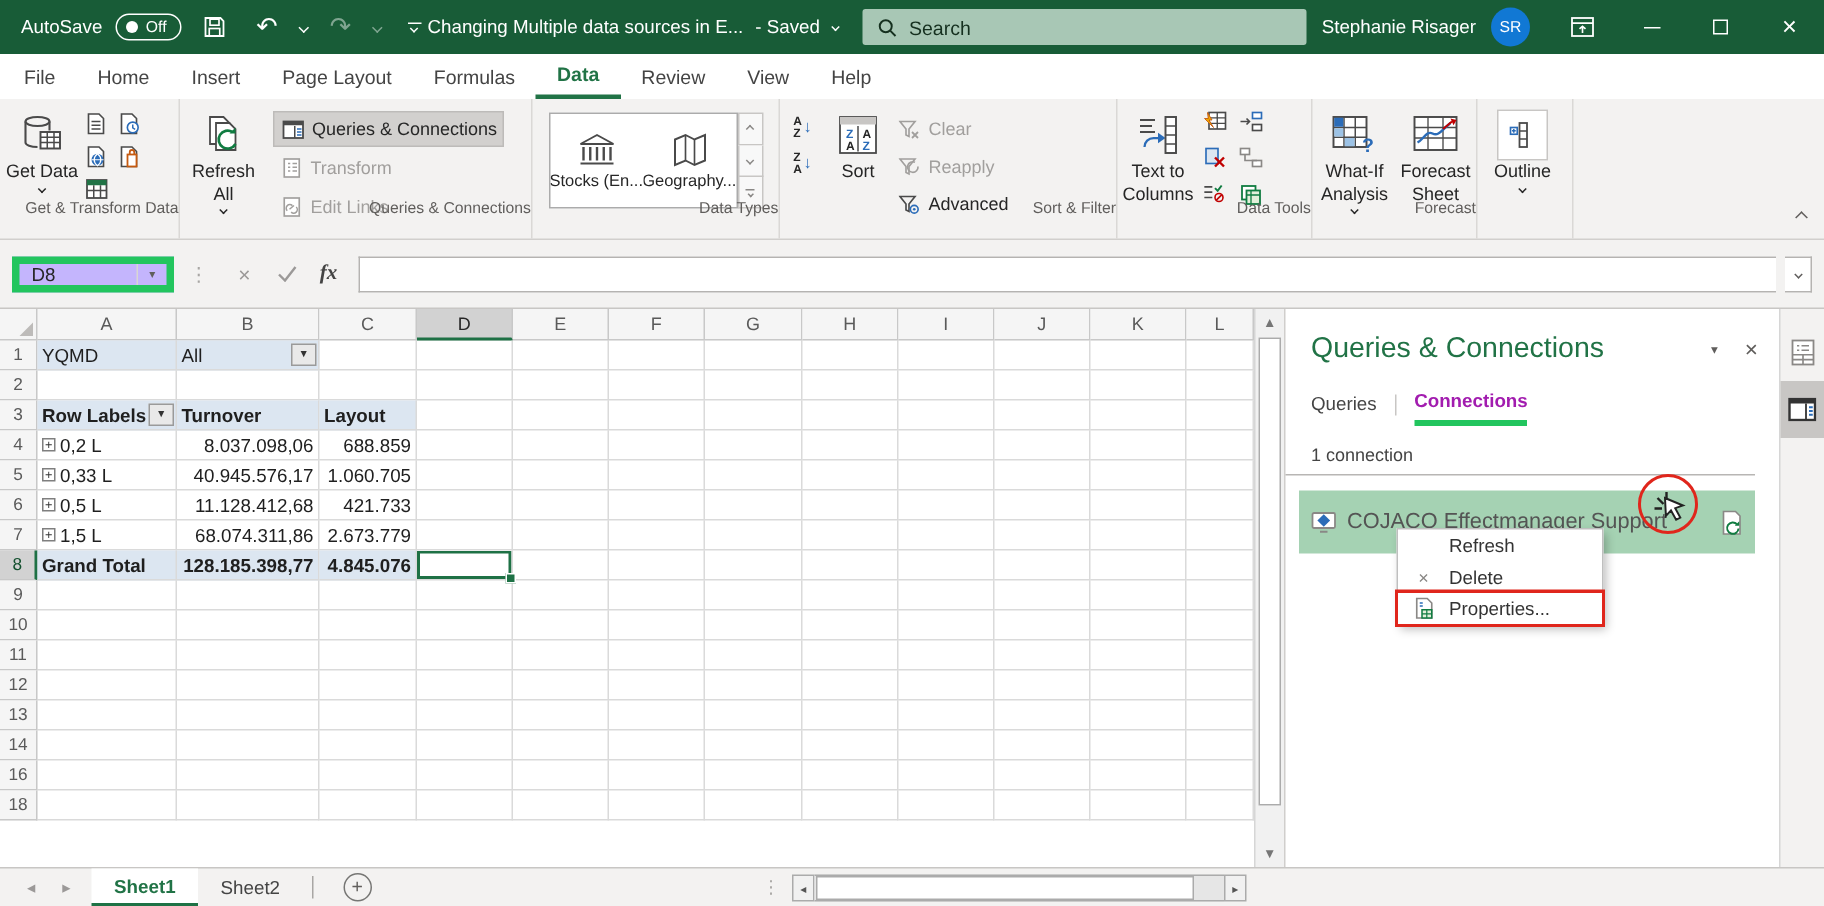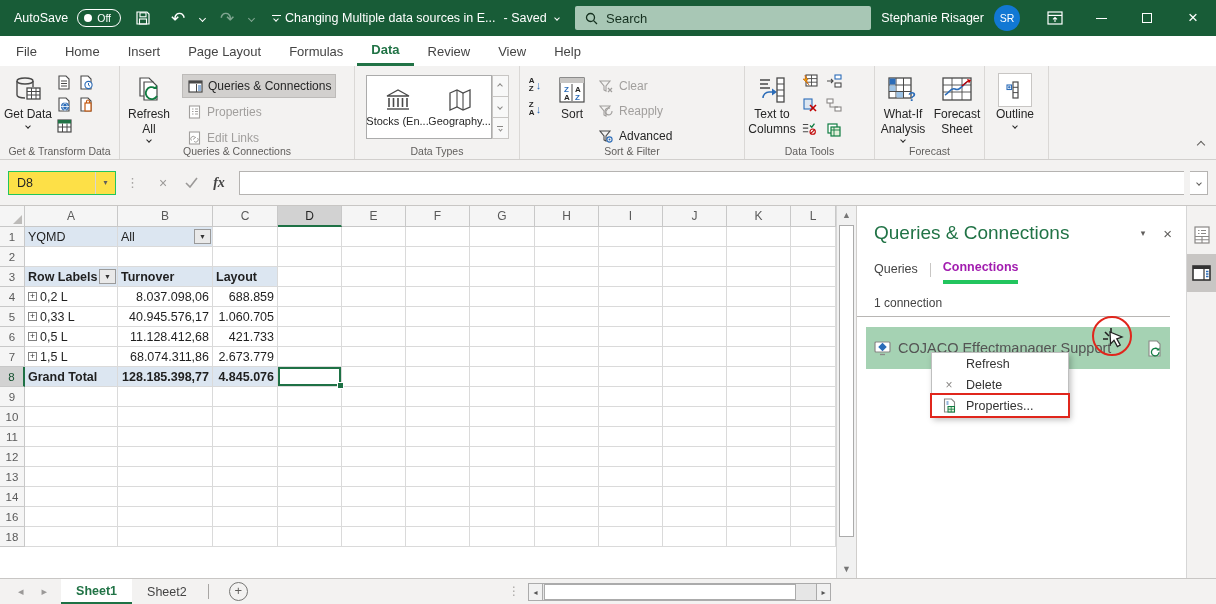--- a/index.html
+++ b/index.html
@@ -30,40 +30,40 @@
   .tabrow { height:30px; background:#fff; display:flex; align-items:stretch; position:relative; }
   .rtab { padding:0 14px; display:flex; align-items:center; font-size:13px; color:#444; cursor:pointer; }
   .rtab.first { padding-left:16px; }
   .rtab.active { color:#217346; font-weight:700; border-bottom:3px solid #217346; padding-bottom:0; }
   .tabrow-right { position:absolute; right:10px; top:3px; display:flex; gap:8px; }
   .pillbtn { display:flex; align-items:center; gap:6px; border:1px solid #C8C6C4; border-radius:3px; background:#fff; color:#217346; font-size:13px; padding:3px 11px; cursor:pointer; }
 
   
   .ribbon { height:94px; background:#F3F2F1; border-bottom:1px solid #D1CFCD; display:flex; position:relative; }
   .grp { position:relative; border-right:1px solid #DAD8D6; height:100%; padding-top:3px; }
-  .grp-label { position:absolute; bottom:2px; left:0; right:0; text-align:center; font-size:10.5px; color:#605E5C; white-space:nowrap; }
+  .grp-label { position:absolute; bottom:14px; left:0; right:0; text-align:right; font-size:10.5px; color:#605E5C; white-space:nowrap; }
   .bigbtn { display:flex; flex-direction:column; align-items:center; justify-content:flex-start; padding-top:4px; height:74px; cursor:pointer; font-size:12px; color:#262626; text-align:center; line-height:1.25; }
   .bigbtn .ic { height:34px; display:flex; align-items:center; justify-content:center; }
   .smallrow { display:flex; align-items:center; gap:5px; font-size:12px; color:#262626; height:24px; cursor:pointer; padding:0 4px; }
   .smallrow.disabled { color:#A19F9D; }
   .smallrow.activebg { background:#D2D0CE; border:1px solid #BDBBB9; }
   .sicon { width:16px; height:16px; display:flex; align-items:center; justify-content:center; flex:none; }
   .gallery { width:126px; height:64px; background:#fff; border:1px solid #ABABAB; display:flex; margin-top:6px; }
   .gal-item { width:62px; display:flex; flex-direction:column; align-items:center; justify-content:center; gap:3px; font-size:11px; color:#262626; cursor:pointer; overflow:hidden; white-space:nowrap; }
   .gal-scroll { width:17px; display:flex; flex-direction:column; margin-top:6px; }
   .gal-scroll div { flex:1; border:1px solid #C8C6C4; border-top:none; background:#F8F8F8; display:flex; align-items:center; justify-content:center; color:#8A8886; font-size:8px; cursor:pointer; }
   .gal-scroll div:first-child { border-top:1px solid #C8C6C4; }
   .sorticon { font-size:8px; font-weight:700; line-height:1; color:#262626; display:flex; align-items:center; gap:1px; }
   .sortletters { display:flex; flex-direction:column; }
   .arrow-dn { color:#2B6CB8; }
   .collapse-chv { position:absolute; right:12px; bottom:8px; color:#605E5C; cursor:pointer; }
 
   
   .formulabar { height:46px; background:#F3F2F1; border-bottom:1px solid #C8C6C4; display:flex; align-items:center; padding:0 8px; gap:6px; }
-  .namebox { width:108px; height:24px; background:#fde047; border:1px solid #22c55e; display:flex; align-items:center; cursor:pointer; }
+  .namebox { width:108px; height:24px; background:#c4b5fd; border:5px solid #22c55e; display:flex; align-items:center; cursor:pointer; }
   .namebox .nb-text { flex:1; padding-left:8px; font-size:12.5px; color:#262626; }
   .namebox .nb-dd { width:20px; height:100%; border-left:1px solid #D8D6D4; display:flex; align-items:center; justify-content:center; color:#605E5C; }
   .vdots { color:#A8A6A4; font-size:13px; letter-spacing:0; padding:0 4px; cursor:col-resize; }
   .fbtns { display:flex; align-items:center; }
   .fbtn { width:28px; height:24px; display:flex; align-items:center; justify-content:center; color:#9B9998; font-size:14px; cursor:pointer; }
   .fbtn.fx { color:#444; font-style:italic; font-family:"Liberation Serif","DejaVu Serif",serif; font-weight:700; }
   .formula-input { flex:1; height:24px; background:#fff; border:1px solid #B5B3B1; border-right:none; padding-left:6px; font-size:12.5px; color:#262626; }
   .fb-chv { width:18px; height:24px; display:flex; align-items:center; justify-content:center; color:#605E5C; background:#fff; border:1px solid #B5B3B1; border-left:none; cursor:pointer; }
 
   
@@ -287,21 +287,21 @@
             </span>
           <span>Queries &amp; Connections</span>
         </div>
         <div class="smallrow disabled">
           <span class="sicon">
               <svg width="13" height="14" viewBox="0 0 13 14">
                 <rect x="1.5" y="1" width="10" height="12" fill="#fff" stroke="#A19F9D" stroke-width="1.1"></rect>
                 <path d="M4 4h1.5 M4 6.5h1.5 M4 9h1.5 M7 4h3 M7 6.5h3 M7 9h3" stroke="#A19F9D" stroke-width="1"></path>
               </svg>
             </span>
-          <span>Properties</span>
+          <span>Transform</span>
         </div>
         <div class="smallrow disabled">
           <span class="sicon">
               <svg width="13" height="14" viewBox="0 0 13 14">
                 <rect x="1.5" y="1" width="10" height="12" fill="#fff" stroke="#A19F9D" stroke-width="1.1"></rect>
                 <path d="M3.5 9.5a2.4 2.4 0 0 1 3.4-3.4 M9.5 7a2.4 2.4 0 0 1-3.4 3.4 M5 8.5l3-2.5" fill="none" stroke="#A19F9D" stroke-width="1"></path>
               </svg>
             </span>
           <span>Edit Links</span>
         </div>

